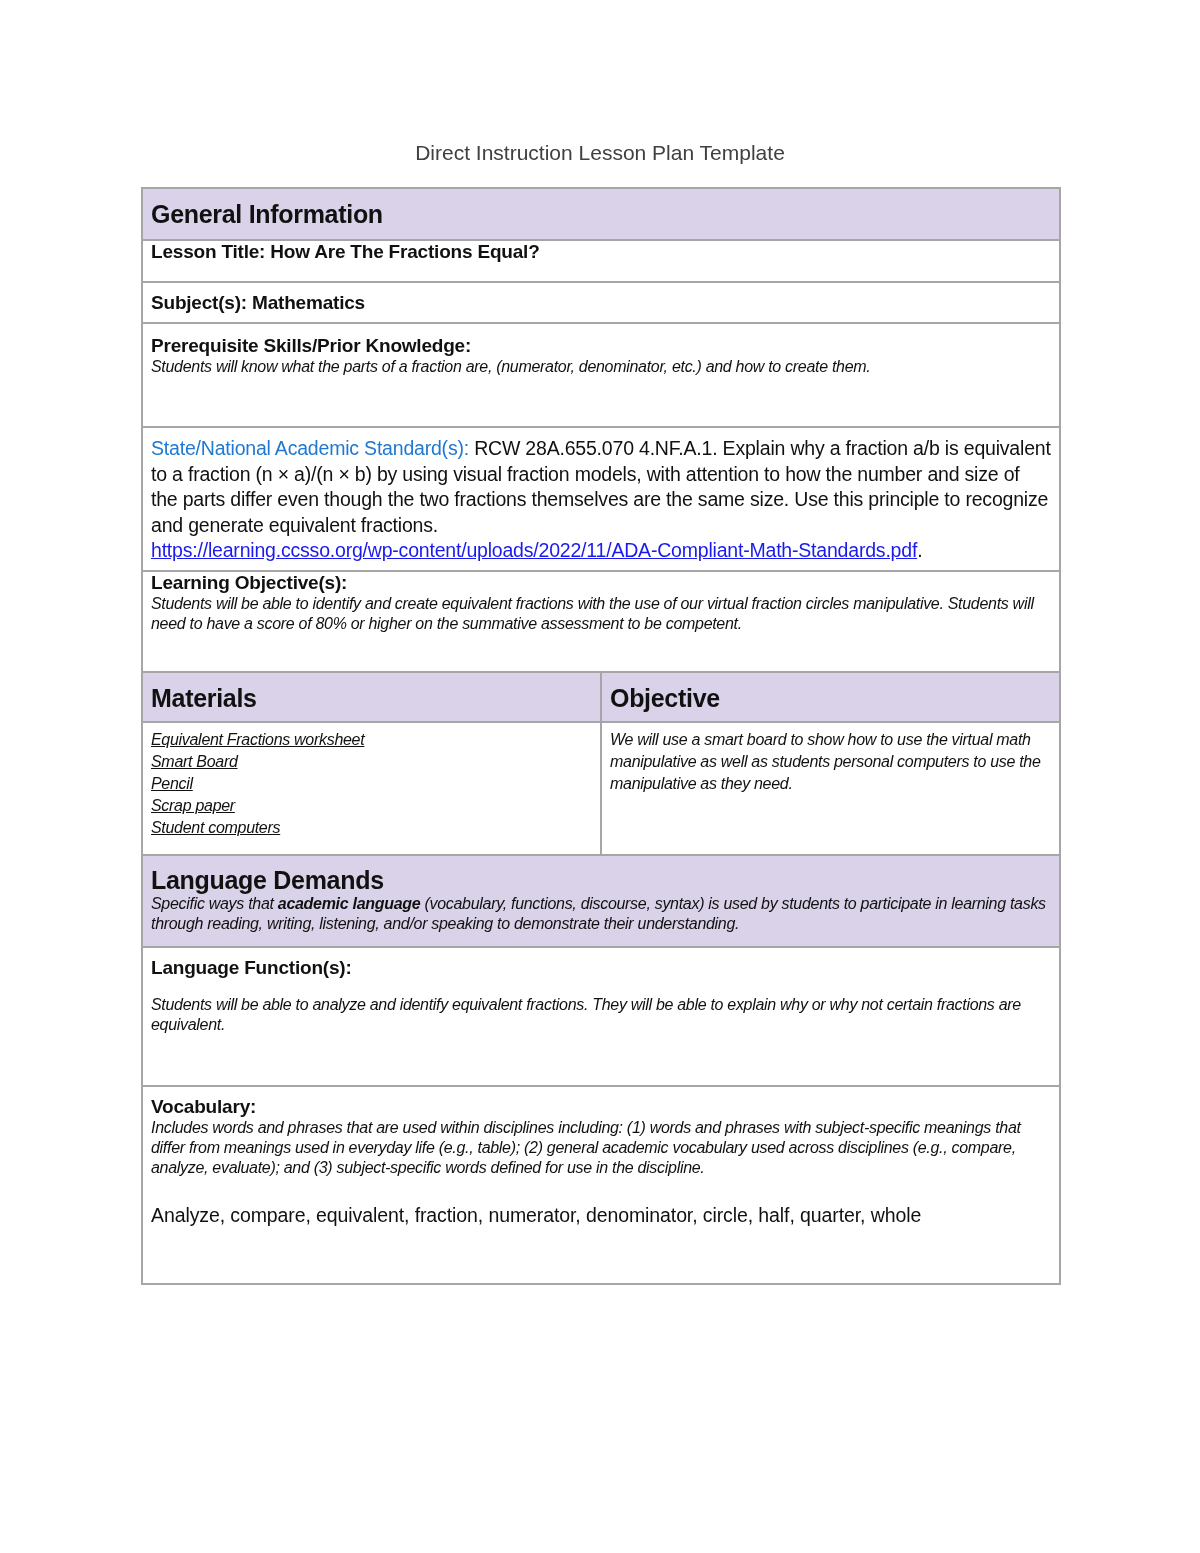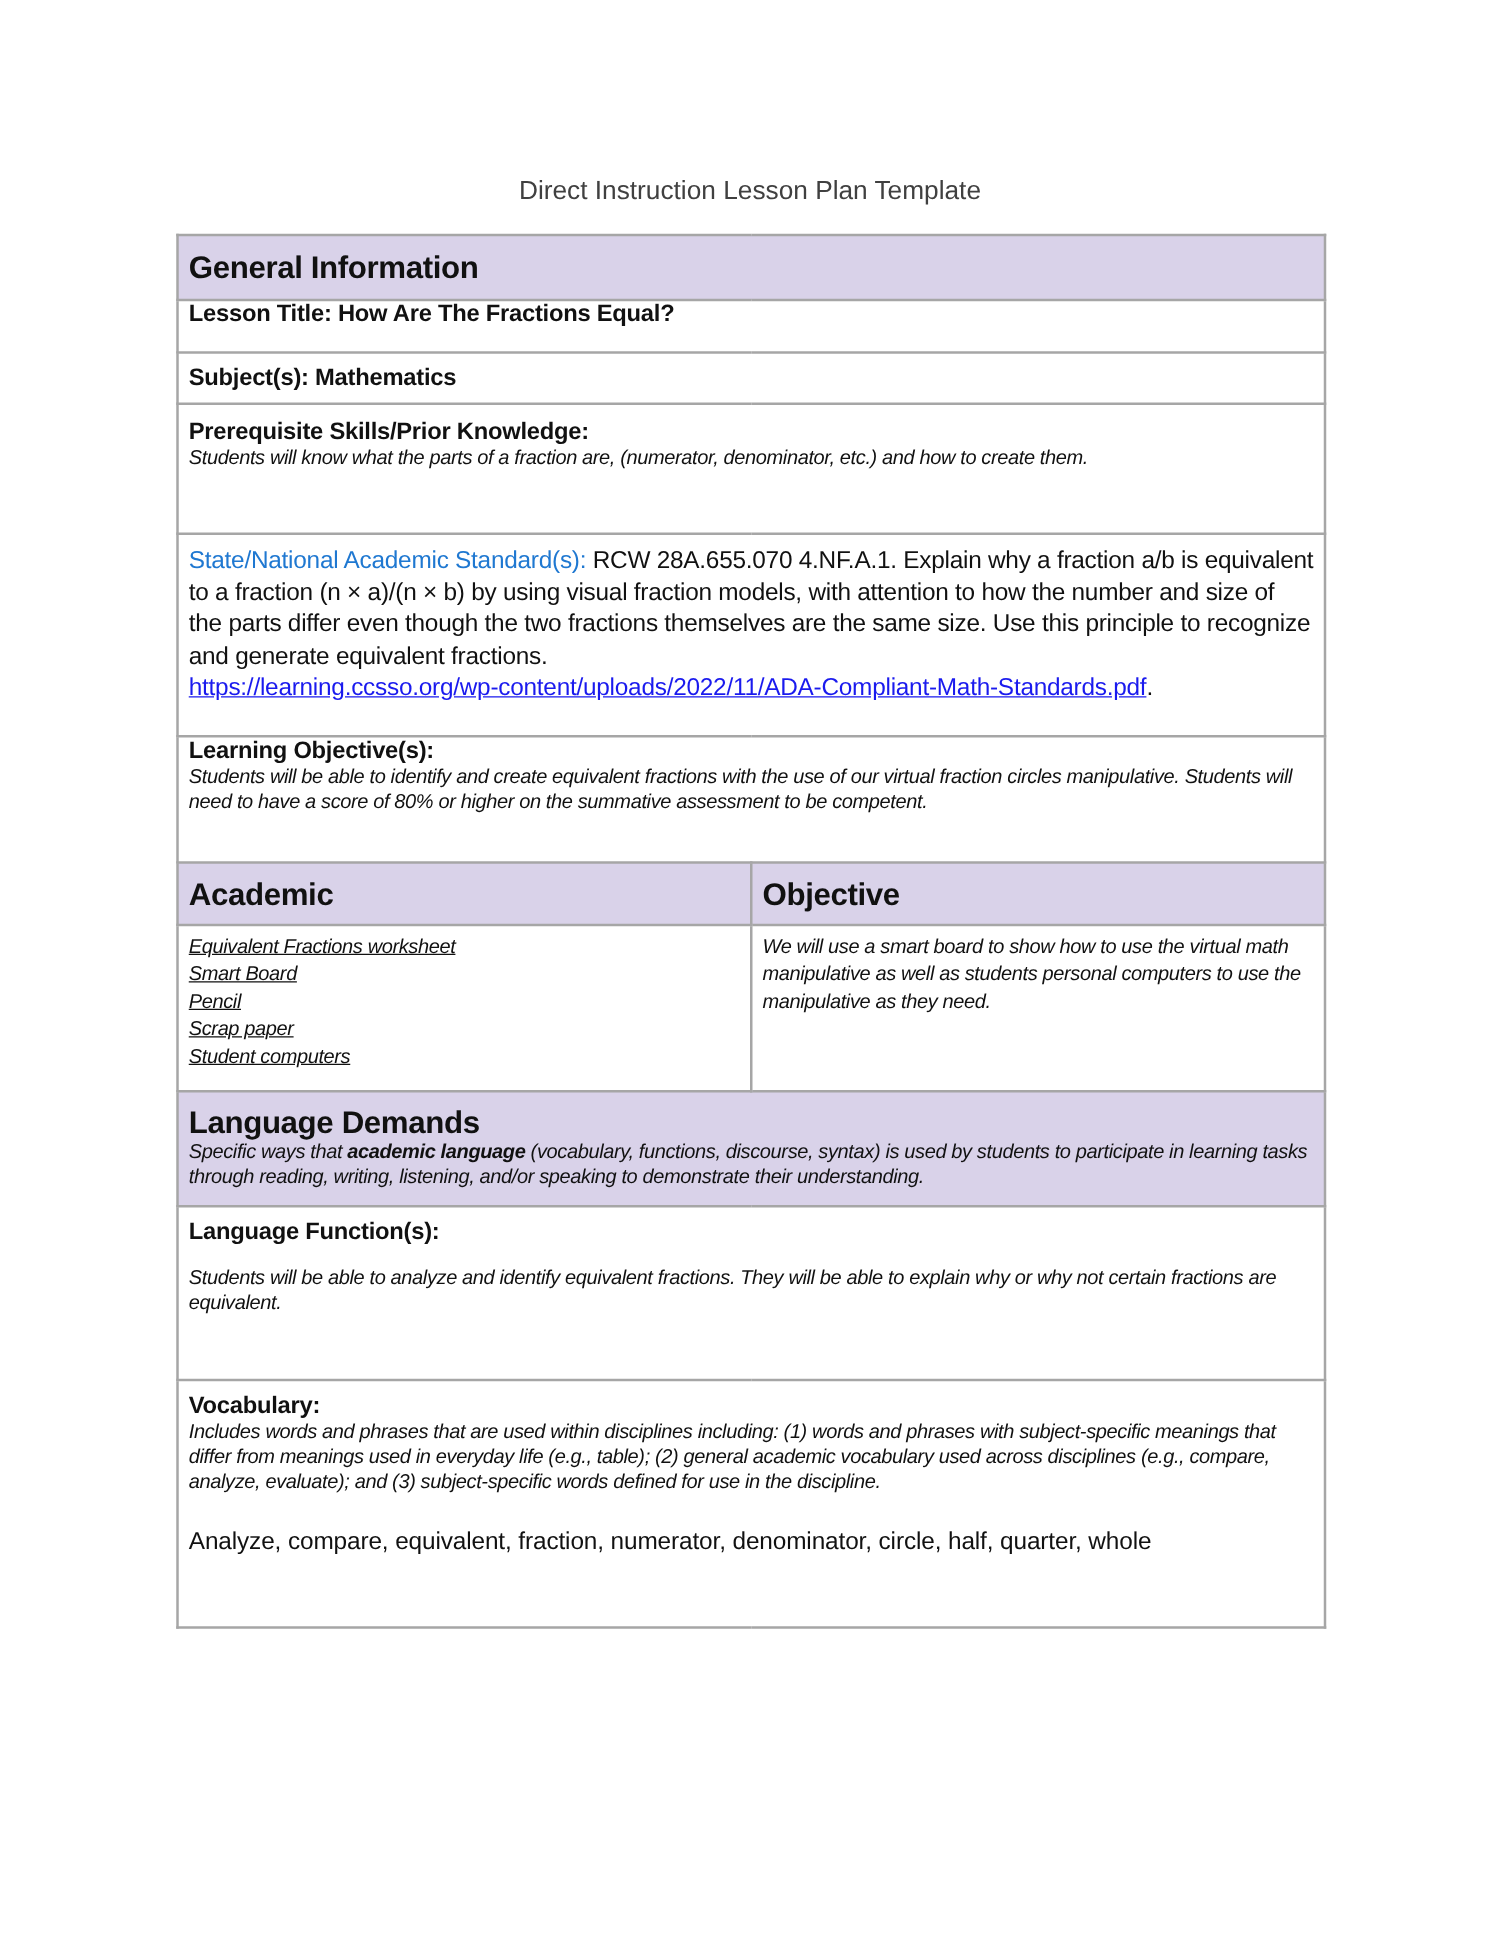--- a/index.html
+++ b/index.html
@@ -45,34 +45,34 @@
     </td>
   </tr>
   <tr>
     <td colspan="2" style="height:104px; padding-top:11px;">
       <div class="field-label">Prerequisite Skills/Prior Knowledge:</div>
       <div class="ital">Students will know what the parts of a fraction are, (numerator, denominator, etc.) and how to create them.</div>
     </td>
   </tr>
 
   <tr>
-    <td colspan="2" style="height:162px; padding-top:8px;">
+    <td colspan="2" style="height:144px; padding-top:8px;">
       <div class="std-text"><span class="std-label">State/National Academic Standard(s):</span><span> RCW 28A.655.070     4.NF.A.1. Explain why a fraction a/b is equivalent to a fraction (n × a)/(n × b) by using visual fraction models, with attention to how the number and size of the parts differ even though the two fractions themselves are the same size. Use this principle to recognize and generate equivalent fractions.</span><br><a class="std-link">https://learning.ccsso.org/wp-content/uploads/2022/11/ADA-Compliant-Math-Standards.pdf</a><span>.</span></div>
     </td>
   </tr>
   <tr>
     <td colspan="2" style="height:101px; ">
       <div class="field-label">Learning Objective(s):</div>
       <div class="ital">Students will be able to identify and create equivalent fractions with the use of our virtual fraction circles manipulative. Students will need to have a score of 80% or higher on the summative assessment to be competent.</div>
     </td>
   </tr>
 
   <tr>
     <td class="sec-head" style="height:50px; padding-top:11px;">
-      <div class="h">Academic</div>
+      <div class="h">Materials</div>
     </td>
     <td class="sec-head" style="height:50px; padding-top:11px;">
       <div class="h">Objective</div>
     </td>
   </tr>
   <tr>
     <td style="height:133px; padding-top:6px;">
       <div class="mat-list">
         <div>Equivalent Fractions worksheet</div>
         <div>Smart Board</div>

